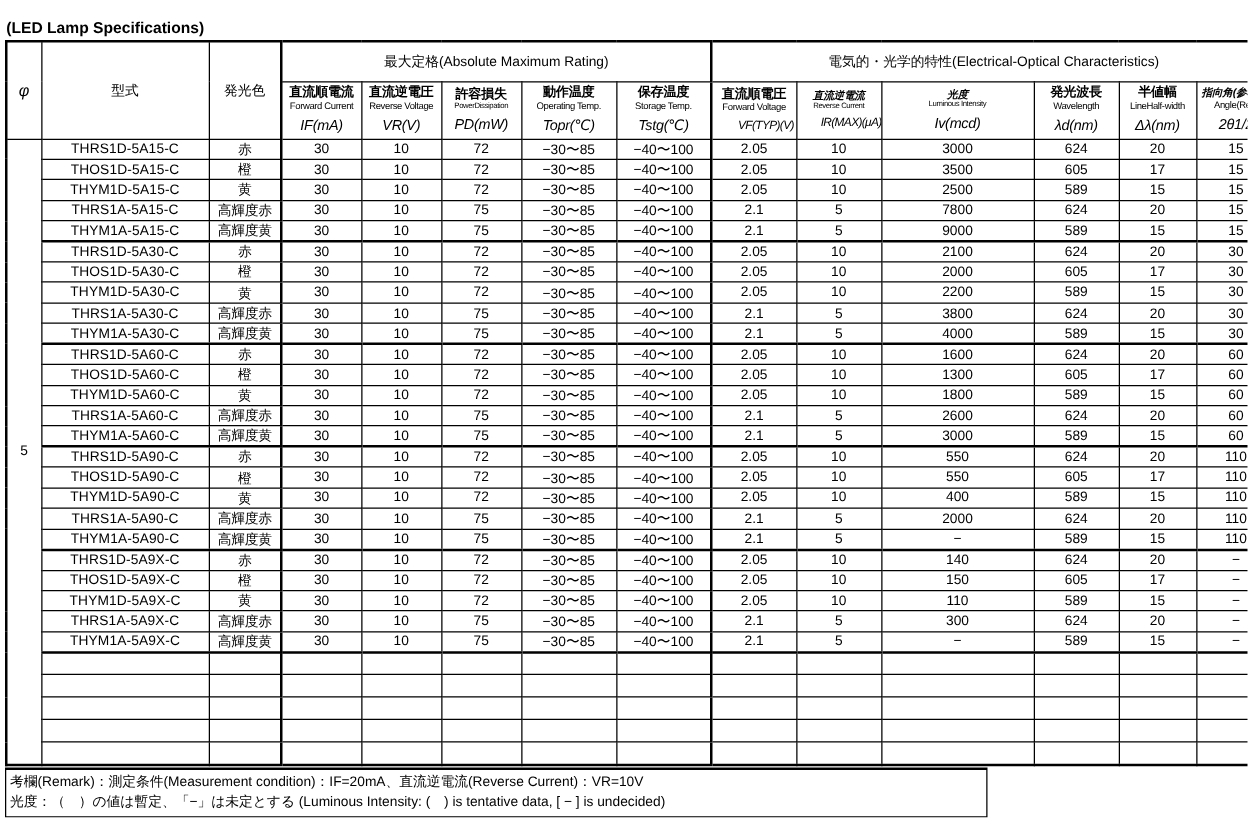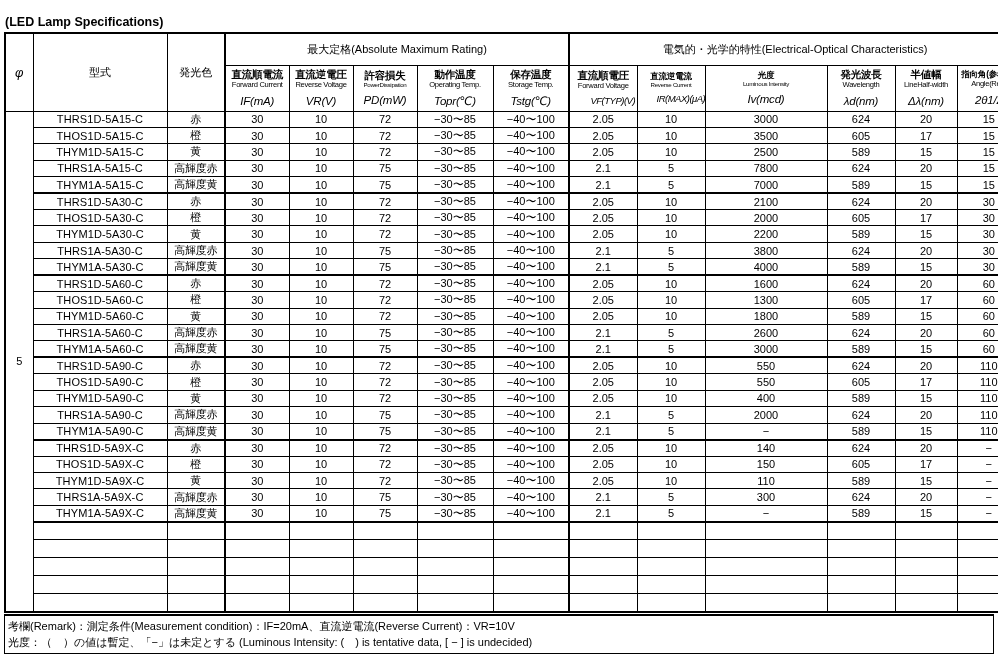--- a/index.html
+++ b/index.html
@@ -67,21 +67,21 @@
     height: 32px;
     font-size: 12.5px;
     letter-spacing: 0px;
   }
   .colhead {
     height: 46px;
     padding: 1px 0 1px 0;
     line-height: 1.06;
   }
   .ch-jp { display:block; font-size: 10.5px; font-weight: bold; letter-spacing: -0.2px; }
-  .ch-jp.sm { font-size: 8.5px; }
+  .ch-jp.sm { font-size: 8.5px; font-style: italic; }
   .ch-en { display:block; font-size: 7.6px; letter-spacing: -0.3px; margin-top: 1px; }
   .ch-en.tiny { font-size: 6.2px; }
   .ch-sym { display:block; font-size: 11.5px; margin-top: 6px; letter-spacing: -0.2px; font-style: italic; }
   .ch-sym.sm { font-size: 9.5px; letter-spacing: -0.5px; padding-left: 19px; }
 
   .bighead {
     font-size: 13px;
     height: 62px;
   }
   .bighead.phi { font-size: 13px; font-style: italic; }
@@ -89,21 +89,21 @@
   
   tbody tr { height: 16.4px; }
   tbody td { height: 16.4px; font-size: 11px; }
   td.model { font-size: 11.5px; letter-spacing: 0.1px; margin-left: 12px; }
   td.color { font-size: 11px; letter-spacing: -0.2px; }
   td.phi-cell { font-size: 11.5px; }
   td.blank { height: 18px; }
 
   
   .remark {
-    width: 990px;
+    width: 786px;
     margin-left: 4px;
     margin-top: 1px;
     border: 1px solid #000;
     border-top: 2px solid #000;
     padding: 2px 3px 3px 3px;
     font-size: 11px;
     line-height: 16px;
   }
   .remark div { white-space: nowrap; }
 </style>
@@ -264,21 +264,21 @@
         <tr>
           <td class="model hthick-b">THYM1A-5A15-C</td>
           <td class="color vthick-r hthick-b">高輝度黄</td>
           <td class="hthick-b">30</td>
           <td class="hthick-b">10</td>
           <td class="hthick-b">75</td>
           <td class="hthick-b">−30〜85</td>
           <td class="vthick-r hthick-b">−40〜100</td>
           <td class="hthick-b">2.1</td>
           <td class="hthick-b">5</td>
-          <td class="hthick-b">7000</td>
+          <td class="hthick-b">9000</td>
           <td class="hthick-b">589</td>
           <td class="hthick-b">15</td>
           <td class="hthick-b">15</td>
         </tr>
         <tr>
           <td class="model">THRS1D-5A30-C</td>
           <td class="color vthick-r">赤</td>
           <td>30</td>
           <td>10</td>
           <td>72</td>

